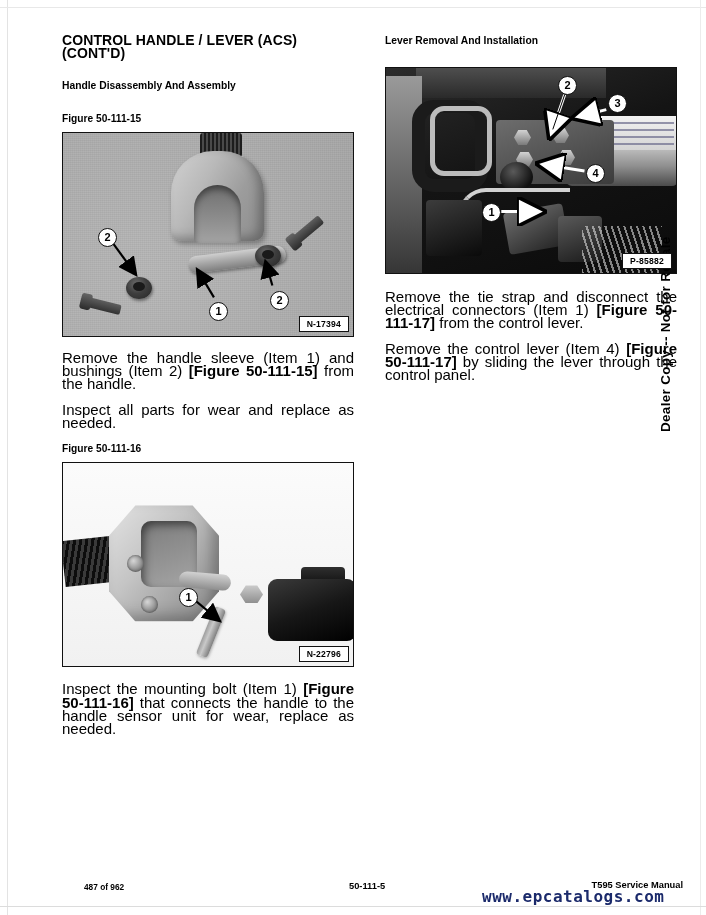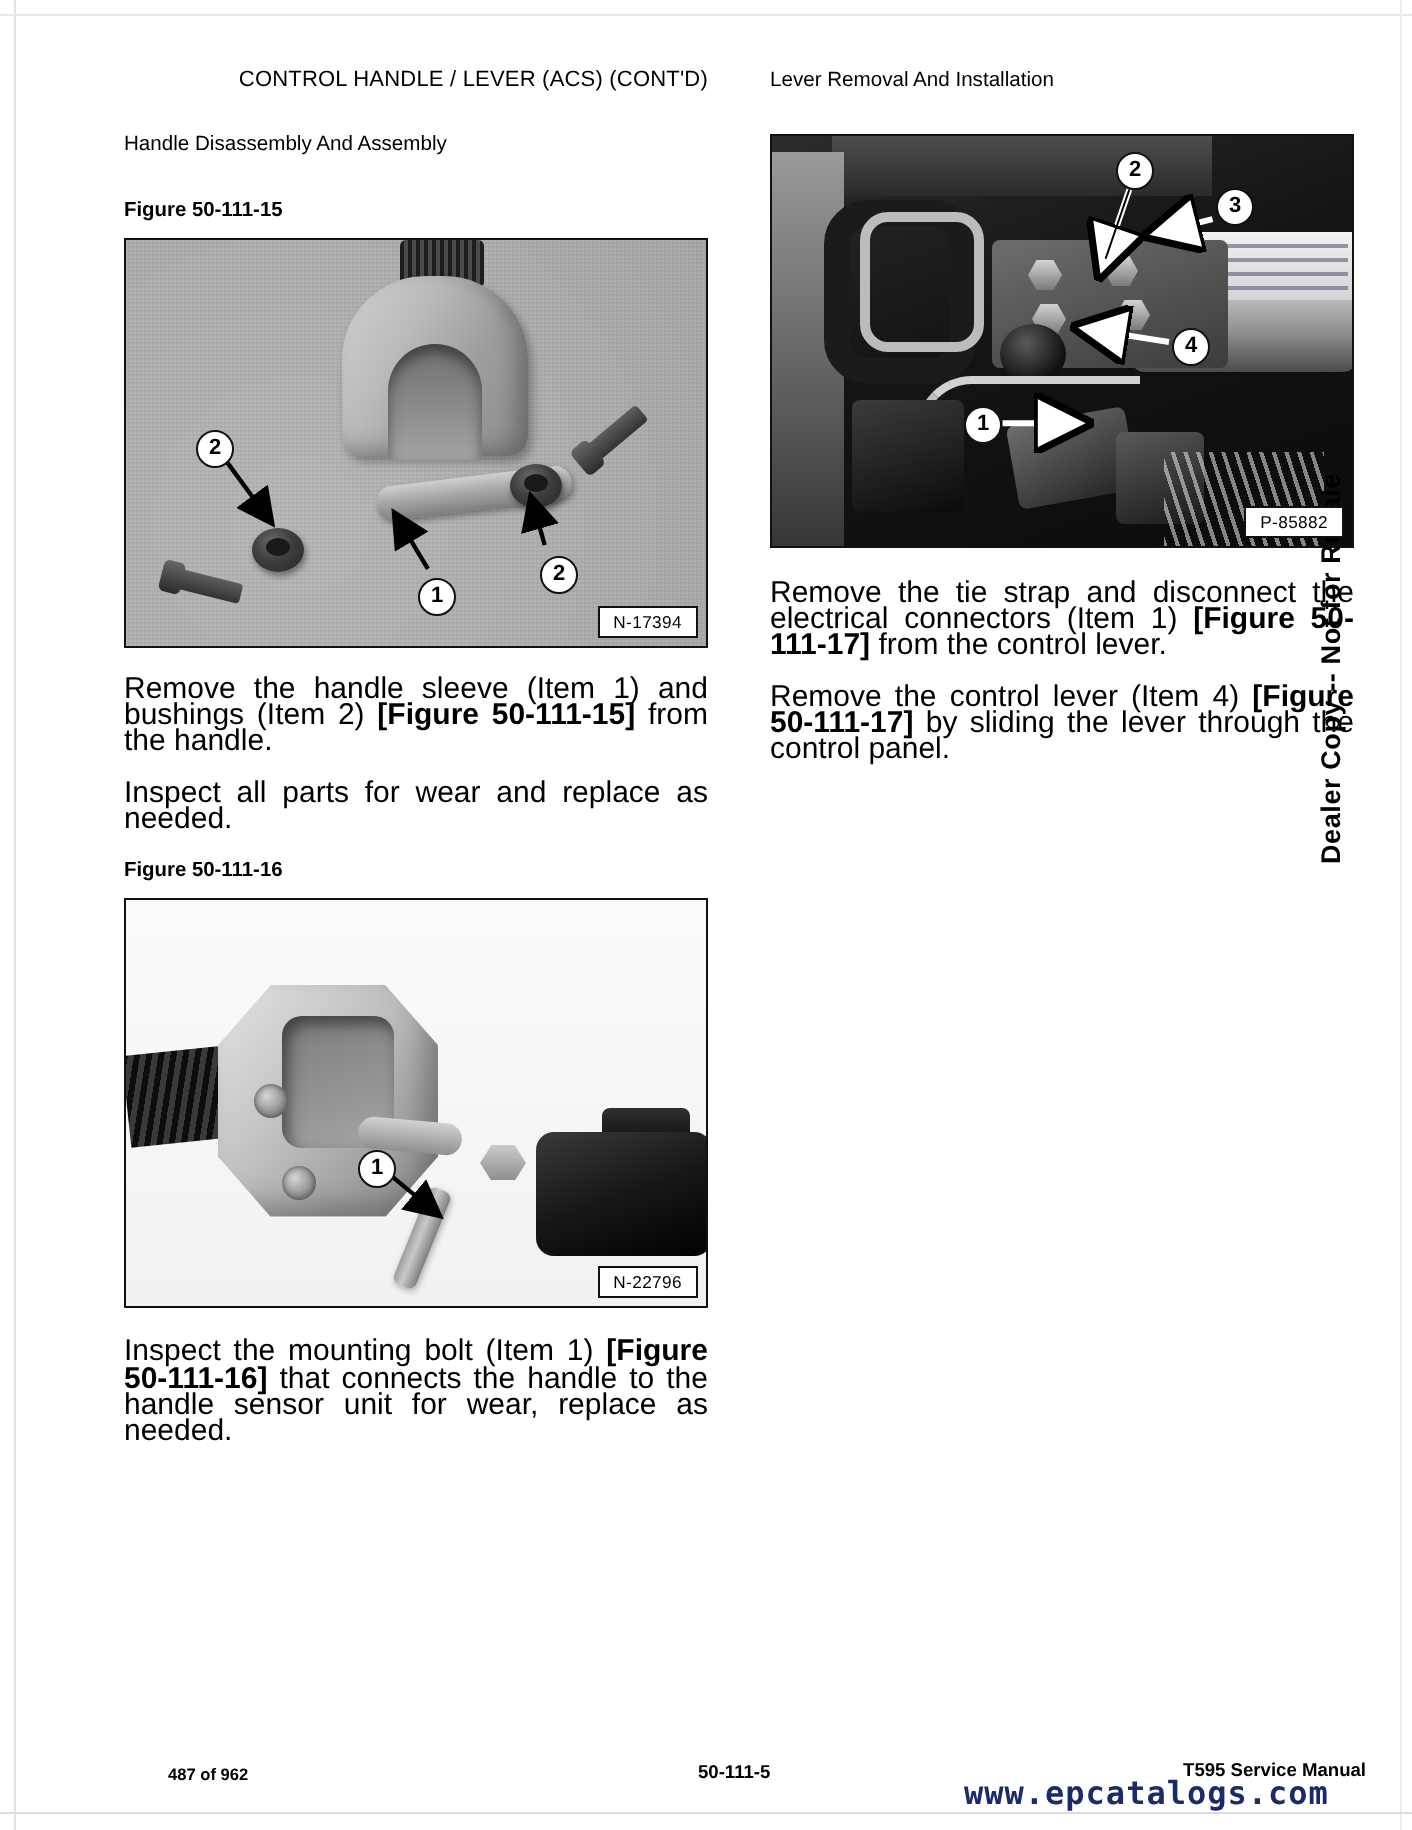--- a/index.html
+++ b/index.html
@@ -17,27 +17,26 @@
   
   .page-border-left  { position:absolute; left:7px;  top:0;   width:1px; height:915px; background:#e3e3e3; }
   .page-border-top   { position:absolute; left:0;    top:7px; width:706px; height:1px; background:#e8e8e8; }
   .page-border-bottom{ position:absolute; left:0;    top:906px; width:706px; height:1px; background:#dcdcdc; }
   .page-border-right { position:absolute; left:700px;top:0;   width:1px; height:915px; background:#ececec; }
 
   .col-left  { position:absolute; left:62px;  top:34px; width:292px; }
   .col-right { position:absolute; left:385px; top:34px; width:292px; }
 
   h1.section-title {
-    font-size: 11px; font-weight: normal; color:#000;
+    font-size: 14px; font-weight: bold; color:#000;
     letter-spacing: .1px; line-height: 13px;
     margin-bottom: 19px;
-    text-align: right;
   }
   h2.sub-title {
-    font-size: 10.3px; font-weight: normal; color:#000;
+    font-size: 10.3px; font-weight: bold; color:#000;
     line-height: 13px; margin-bottom: 20px;
   }
   .fig-caption {
     font-size: 10.2px; font-weight: bold; color:#000;
     line-height: 13px; margin-bottom: 7px;
   }
   p.body {
     font-size: 15px; color:#000; line-height: 13.1px;
     text-align: justify; margin-bottom: 13px;
   }
@@ -47,21 +46,21 @@
 
   
   .figure {
     position: relative;
     border: 1px solid #111;
     overflow: hidden;
   }
   .fig-id {
     position: absolute; right: 4px; bottom: 4px;
     background:#fff; border:1px solid #111;
-    font-size: 8.6px; font-weight: normal; color:#000;
+    font-size: 8.6px; font-weight: bold; color:#000;
     padding: 2px 7px 2px 7px;
     letter-spacing: .2px;
     z-index: 8;
   }
   .callout {
     position: absolute;
     width: 19px; height: 19px; border-radius: 50%;
     background:#fff; border:1.4px solid #111;
     font-size: 11px; font-weight: bold; color:#000;
     line-height: 16px; text-align:center;

